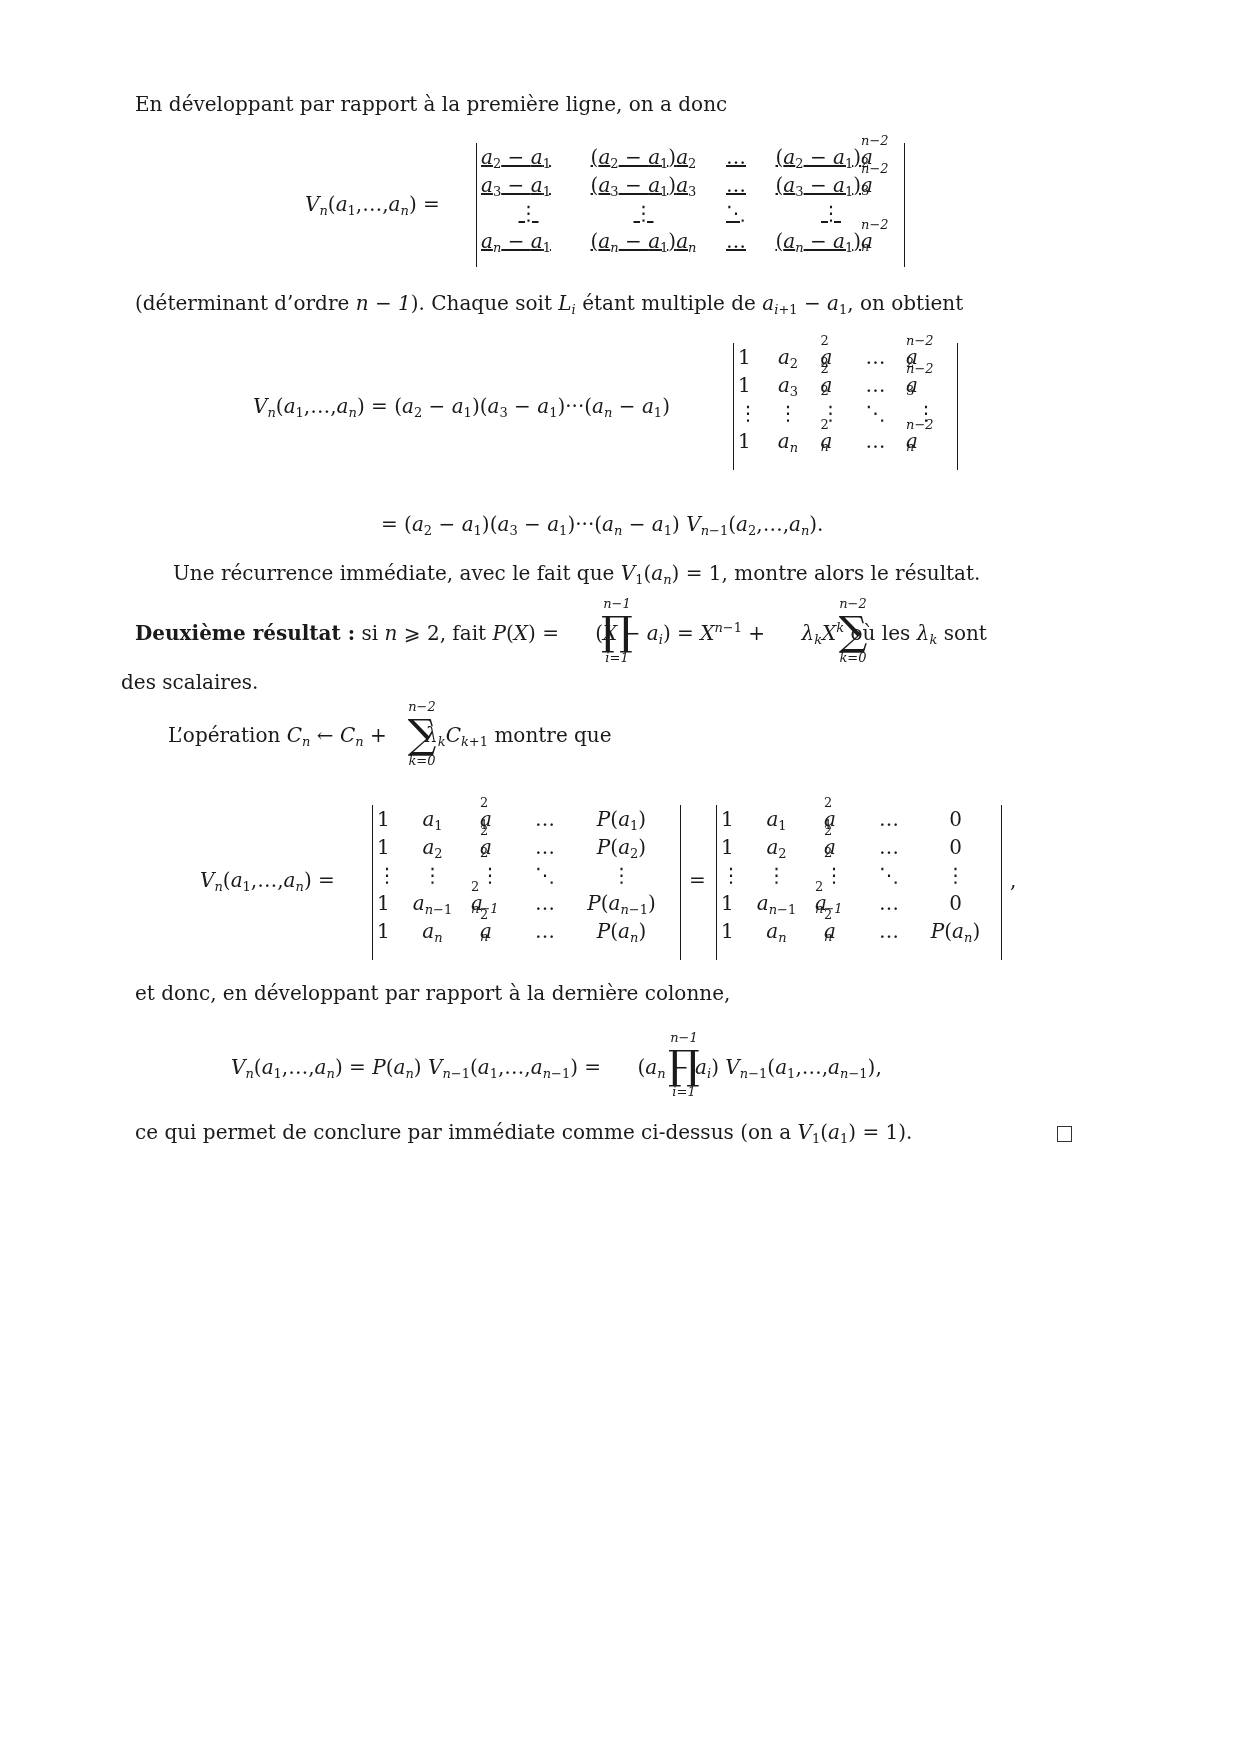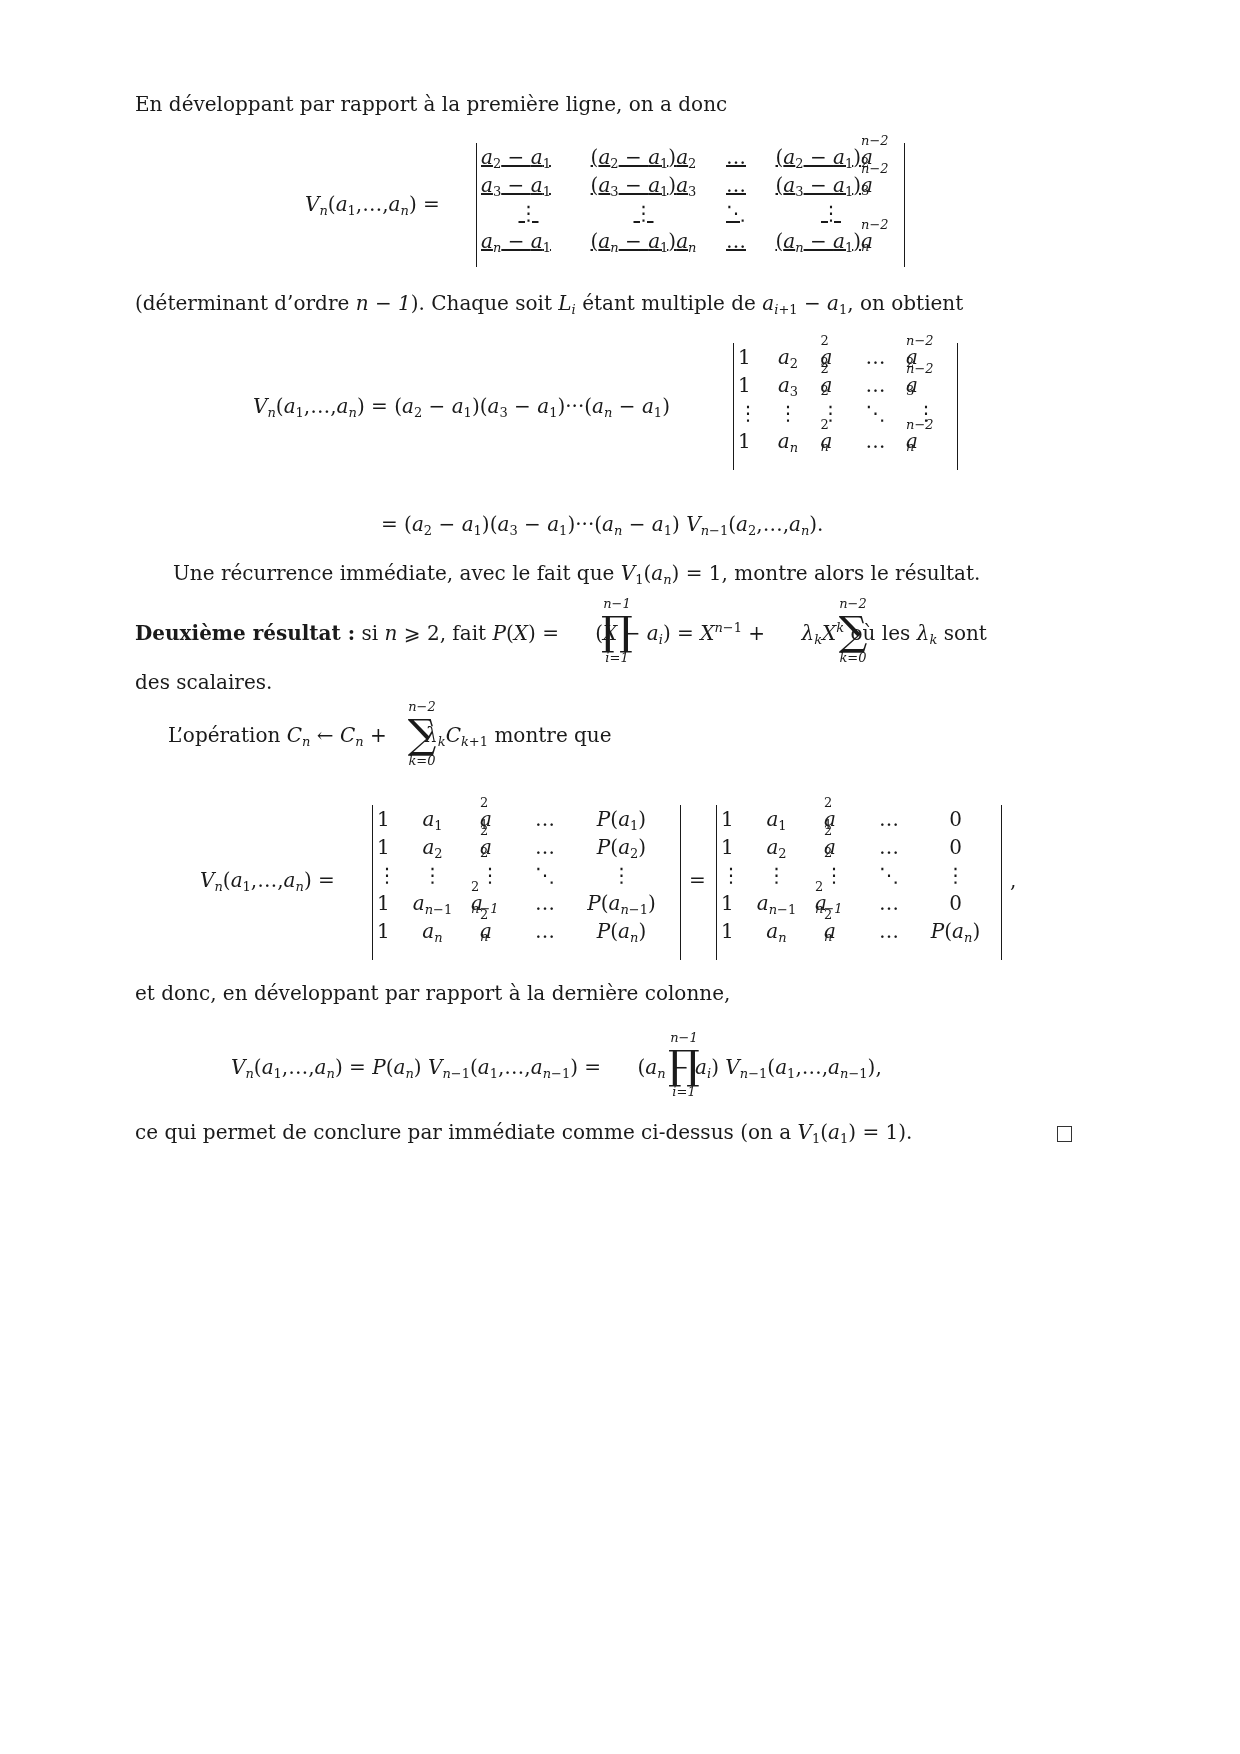--- a/index.html
+++ b/index.html
@@ -119,21 +119,21 @@
 <div class="bigop" style="left:600px; top:597px; width:34px;">
   <span class="lim">n−1</span>
     <span class="sym">∏</span>
     <span class="lim">i=1</span>
 </div>
 <div class="bigop" style="left:836px; top:597px; width:34px;">
   <span class="lim">n−2</span>
     <span class="sym">∑</span>
     <span class="lim">k=0</span>
 </div>
-<div class="para" style="left:135px; top:670px;">des scalaires.</div>
+<div class="para" style="left:121px; top:670px;">des scalaires.</div>
 
 <div class="para" style="left:168px; top:723px;">
   <span>L’opération </span><i>C</i><sub><i>n</i></sub> ← <i>C</i><sub><i>n</i></sub> + <span style="display:inline-block;width:32px;"></span><i>λ</i><sub><i>k</i></sub><i>C</i><sub><i>k</i>+1</sub> <span> montre que</span>
 </div>
 <div class="bigop" style="left:405px; top:700px; width:34px;">
   <span class="lim">n−2</span>
     <span class="sym">∑</span>
     <span class="lim">k=0</span>
 </div>
 

